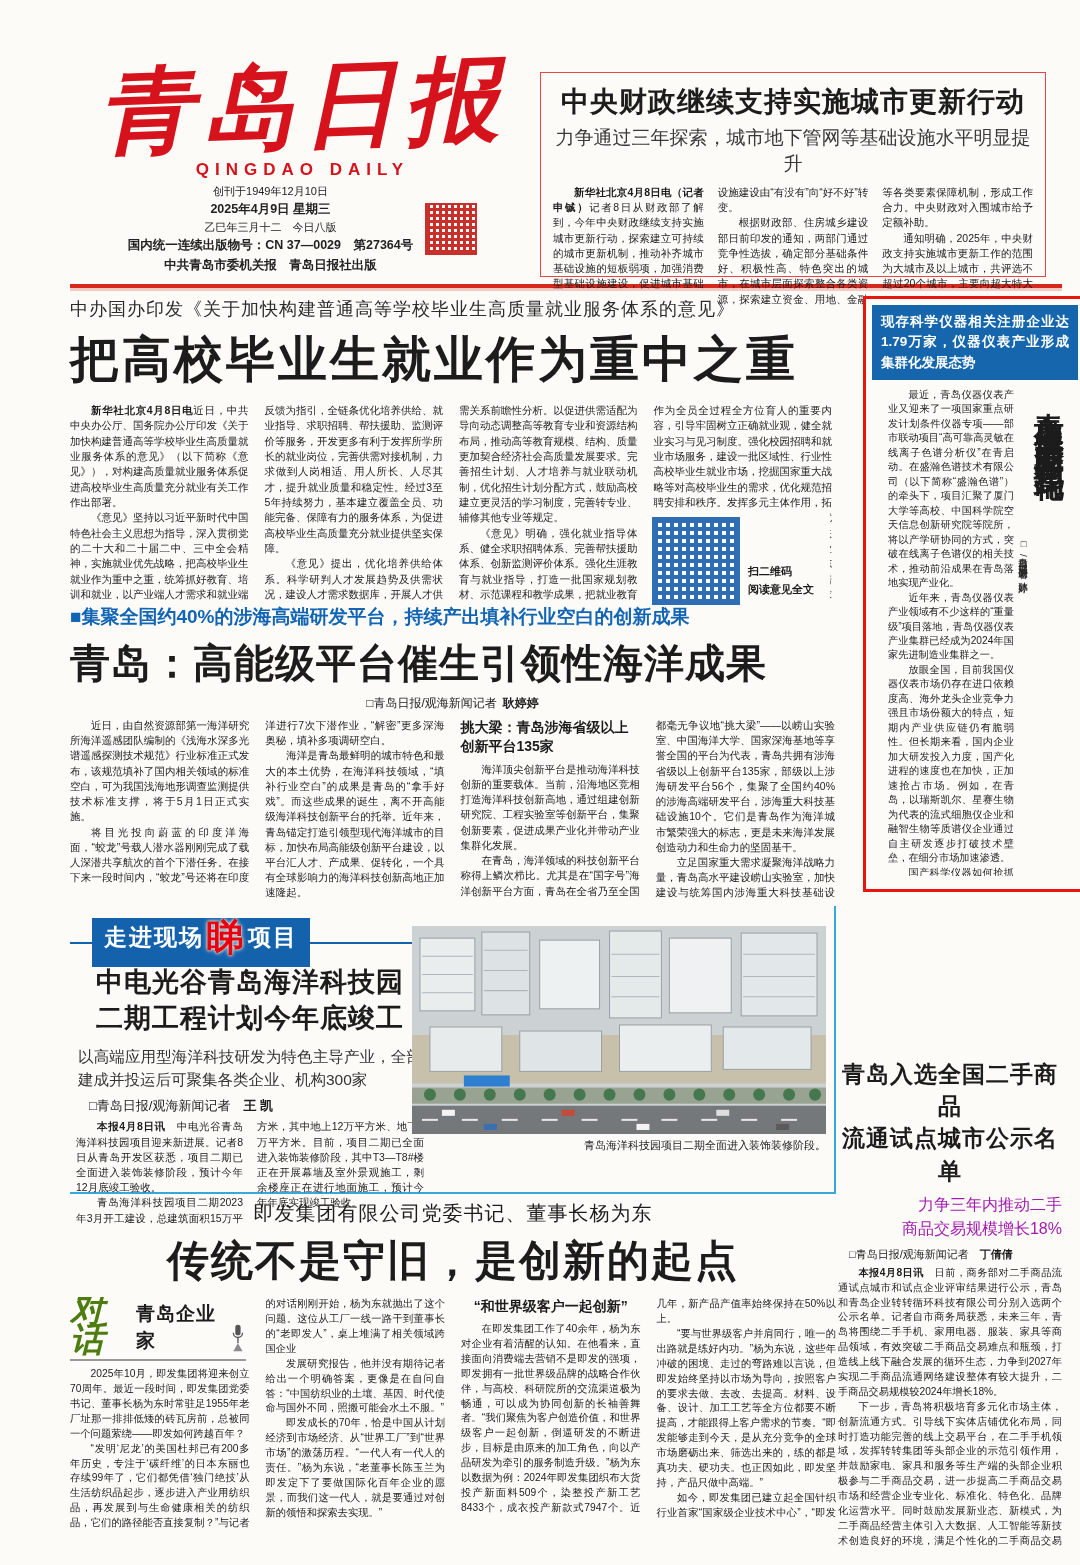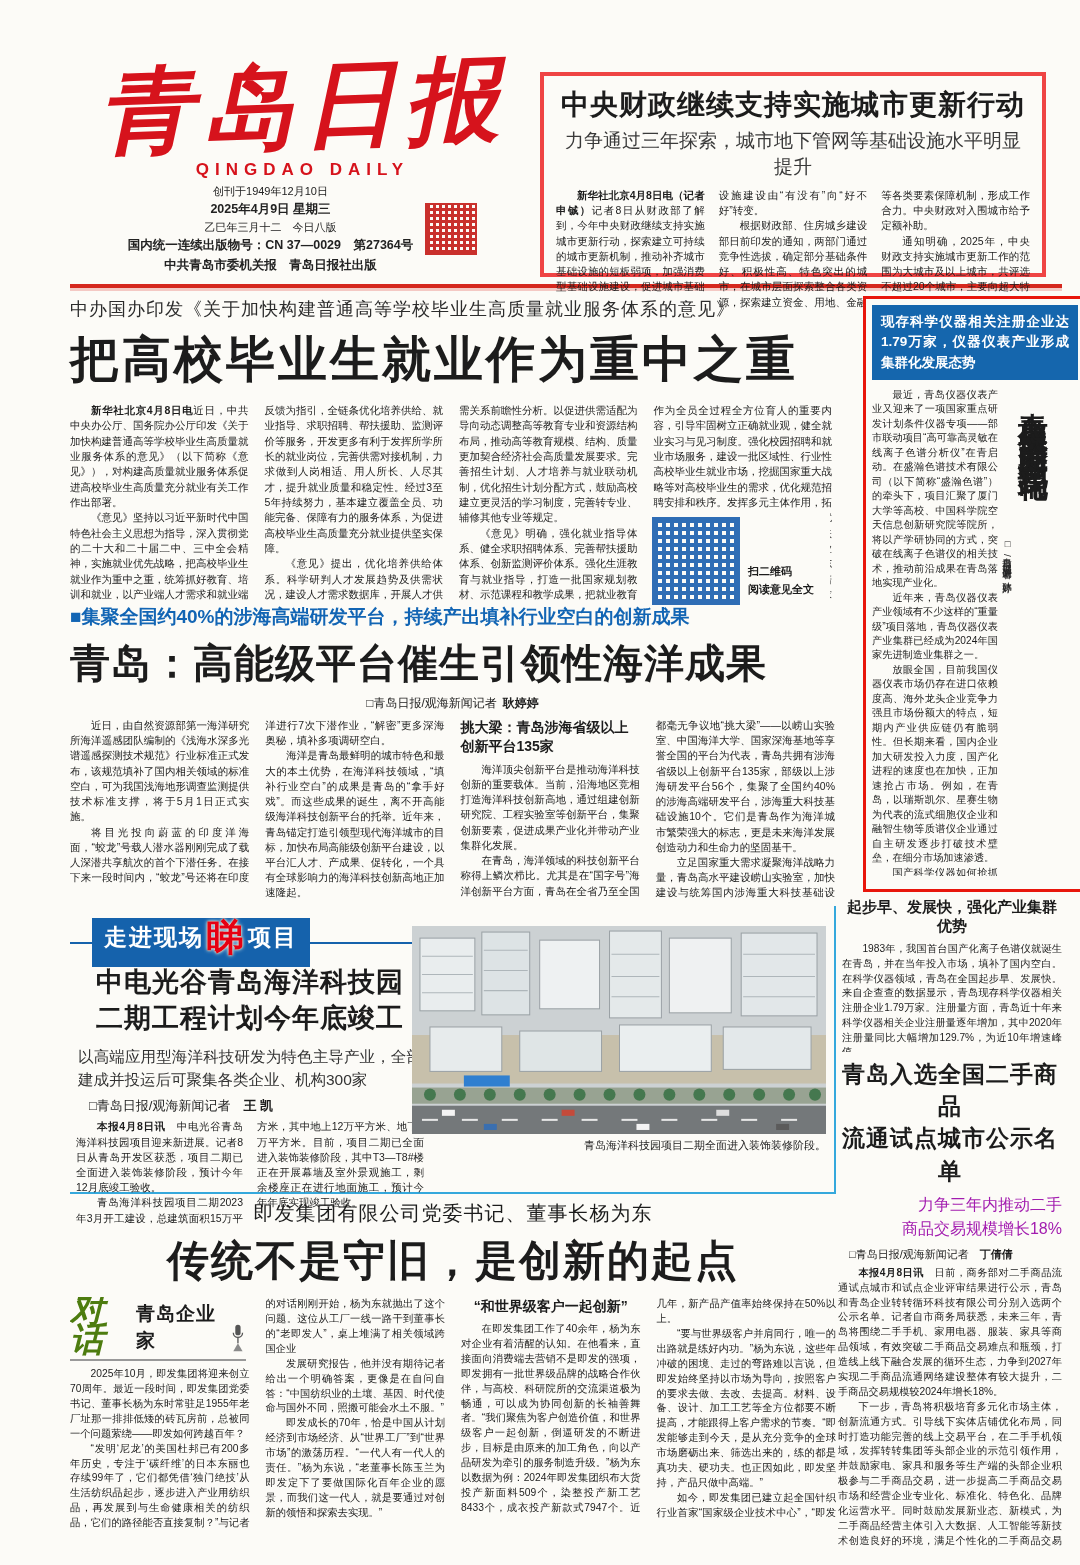--- a/index.html
+++ b/index.html
@@ -18,37 +18,37 @@
                        repeating-linear-gradient(90deg,#c9302c 0 3px,transparent 3px 6px);}
   .qr.blue{border-color:#2f6db5;
       background-image:repeating-linear-gradient(0deg,#2f6db5 0 4px,transparent 4px 8px),
                        repeating-linear-gradient(90deg,#2f6db5 0 4px,transparent 4px 8px);}
   .red-rule{position:absolute;left:70px;top:284px;width:992px;height:4px;background:#d5281e;box-shadow:0 3px 0 #f4c9c4;}
   
   .bp{margin:0;text-indent:2em;text-align:justify;}
   .byline{font-size:12px;text-align:center;color:#222;}
   .byline b{margin-left:6px;}
   
-  .box-article{position:absolute;left:540px;top:72px;width:506px;height:205px;border:4px solid #ef4444;padding:8px 12px;box-sizing:border-box;}
+  .box-article{position:absolute;left:540px;top:72px;width:506px;height:205px;border:1px solid #ef4444;padding:8px 12px;box-sizing:border-box;}
   .box-h1{font-size:28px;font-weight:900;text-align:center;letter-spacing:1px;margin:2px 0 4px;}
   .box-h2{font-size:19px;color:#3a3a3a;text-align:center;margin-bottom:8px;}
   .box-body{column-count:3;column-gap:14px;column-fill:auto;height:128px;font-size:10.5px;line-height:1.45;overflow:hidden;}
   
   .main-article{position:absolute;left:70px;top:297px;width:762px;}
   .kicker{font-size:18px;color:#2c2c2c;letter-spacing:1px;}
   .main-h1{font-size:49px;font-weight:900;letter-spacing:3px;margin:6px 0 10px;white-space:nowrap;}
   .main-body{position:relative;column-count:4;column-gap:16px;column-fill:auto;height:204px;
              font-size:10.5px;line-height:1.46;overflow:hidden;}
   .qr-block{position:absolute;right:2px;bottom:2px;width:178px;background:#fcfbf7;display:flex;align-items:flex-end;gap:8px;padding:6px 0 0 6px;}
   .qr-big{width:84px;height:84px;flex:0 0 auto;}
   .qr-cap{font-size:11px;font-weight:bold;line-height:1.7;padding-bottom:6px;}
   
   .red-box{position:absolute;left:863px;top:296px;width:224px;height:596px;border:3px solid #e8160c;box-sizing:border-box;background:#fcfbf7;padding:6px;}
   .blue-head{background:#1566ad;color:#fff;font-size:13.5px;font-weight:bold;line-height:1.5;padding:7px 9px;text-align:justify;}
-  .red-box-inner{display:flex;margin-top:8px;height:488px;overflow:hidden;}
+  .red-box-inner{display:flex;margin-top:8px;height:488px;overflow:hidden;margin-left:16px;}
   .red-box-body{width:126px;font-size:10.2px;line-height:1.42;overflow:hidden;}
   .v-byline{writing-mode:vertical-rl;font-size:9.5px;color:#222;margin:150px 2px 0 2px;letter-spacing:1px;}
   .v-headline{writing-mode:vertical-rl;font-size:30px;font-weight:900;letter-spacing:4px;line-height:1.1;margin-left:2px;}
   .sect{position:absolute;left:842px;top:898px;width:220px;height:154px;overflow:hidden;}
   .sect-h{font-size:15px;font-weight:900;text-align:center;margin:0 0 6px;}
   .sect-body{font-size:10.2px;line-height:1.45;}
   
   .marine{position:absolute;left:70px;top:604px;width:765px;}
   .blue-kicker{color:#1265b4;font-size:19px;font-weight:bold;}
   .marine-h1{font-size:40px;font-weight:900;letter-spacing:1px;margin:6px 0 4px;white-space:nowrap;}
@@ -143,27 +143,20 @@
         <p class="bp">最近，青岛仪器仪表产业又迎来了一项国家重点研发计划条件仪器专项——部市联动项目“高可靠高灵敏在线离子色谱分析仪”在青启动。在盛瀚色谱技术有限公司（以下简称“盛瀚色谱”）的牵头下，项目汇聚了厦门大学等高校、中国科学院空天信息创新研究院等院所，将以产学研协同的方式，突破在线离子色谱仪的相关技术，推动前沿成果在青岛落地实现产业化。</p>
         <p class="bp">近年来，青岛仪器仪表产业领域有不少这样的“重量级”项目落地，青岛仪器仪表产业集群已经成为2024年国家先进制造业集群之一。</p>
         <p class="bp">放眼全国，目前我国仪器仪表市场仍存在进口依赖度高、海外龙头企业竞争力强且市场份额大的特点，短期内产业供应链仍有脆弱性。但长期来看，国内企业加大研发投入力度，国产化进程的速度也在加快，正加速抢占市场。例如，在青岛，以瑞斯凯尔、星赛生物为代表的流式细胞仪企业和融智生物等质谱仪企业通过自主研发逐步打破技术壁垒，在细分市场加速渗透。</p>
         <p class="bp">国产科学仪器如何抢抓国产替代的战略机遇？青岛市科学技术情报学会、青岛市科学技术信息研究院发挥科技创新领域的智库作用，通过举办“预见未来”主题系列沙龙，会同融智生物、瑞斯凯尔、星赛生物等有关企业专家，形成了一份产业发展调研报告。该报告分析了青岛相关产业的发展基础及存在问题，提出推动整机与零部件协同发展、拓展需求导向的场景应用、强化产业生态支撑等相关建议。报告表明，青岛的国产科学仪器企业要加速突围，寻求新的发展契机。</p>
       </div>
       <div class="v-byline">□青岛日报/观海新闻记者　耿婷婷</div>
       <div class="v-headline">青岛仪器仪表产业发力国产化高端化</div>
     </div>
   </div>
 
-  <div class="sect">
-    <div class="sect-h">起步早、发展快，强化产业集群优势</div>
-    <div class="sect-body">
-      <p class="bp">1983年，我国首台国产化离子色谱仪就诞生在青岛，并在当年投入市场，填补了国内空白。在科学仪器领域，青岛在全国起步早、发展快。来自企查查的数据显示，青岛现存科学仪器相关注册企业1.79万家。注册量方面，青岛近十年来科学仪器相关企业注册量逐年增加，其中2020年注册量同比大幅增加129.7%，为近10年增速峰值。</p>
-
-    </div>
-  </div>
 
   <div class="marine">
     <div class="blue-kicker"><span>■</span><span>集聚全国约40%的涉海高端研发平台，持续产出填补行业空白的创新成果</span></div>
     <div class="marine-h1">青岛：高能级平台催生引领性海洋成果</div>
     <div class="byline"><span>□青岛日报/观海新闻记者</span><b>耿婷婷</b></div>
     <div class="marine-body">
       <p class="bp">近日，由自然资源部第一海洋研究所海洋遥感团队编制的《浅海水深多光谱遥感探测技术规范》行业标准正式发布，该规范填补了国内相关领域的标准空白，可为我国浅海地形调查监测提供技术标准支撑，将于5月1日正式实施。</p>
       <p class="bp">将目光投向蔚蓝的印度洋海面，“蛟龙”号载人潜水器刚刚完成了载人深潜共享航次的首个下潜任务。在接下来一段时间内，“蛟龙”号还将在印度洋进行7次下潜作业，“解密”更多深海奥秘，填补多项调研空白。</p>
       <p class="bp">海洋是青岛最鲜明的城市特色和最大的本土优势，在海洋科技领域，“填补行业空白”的成果是青岛的“拿手好戏”。而这些成果的诞生，离不开高能级海洋科技创新平台的托举。近年来，青岛锚定打造引领型现代海洋城市的目标，加快布局高能级创新平台建设，以平台汇人才、产成果、促转化，一个具有全球影响力的海洋科技创新高地正加速隆起。</p>
       <p class="inline-subhead">挑大梁：青岛涉海省级以上创新平台135家</p>

